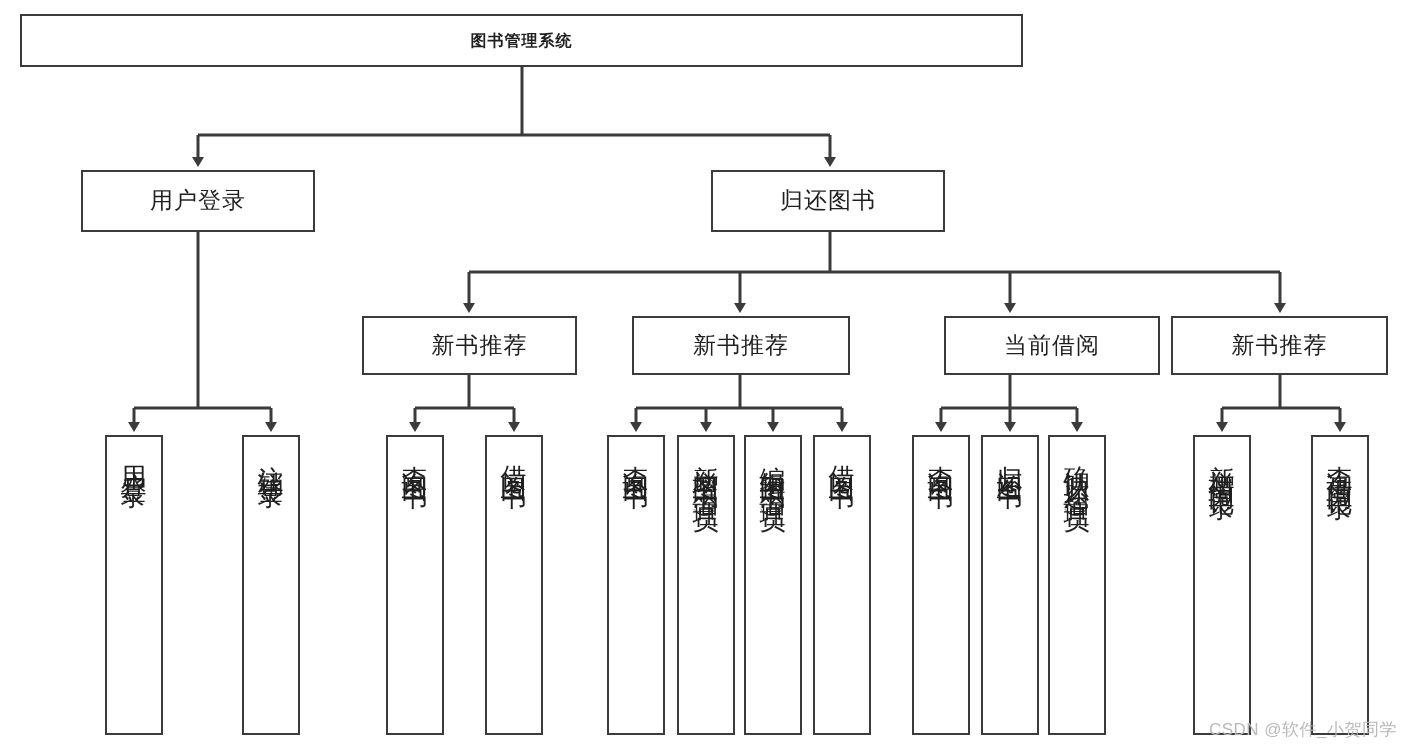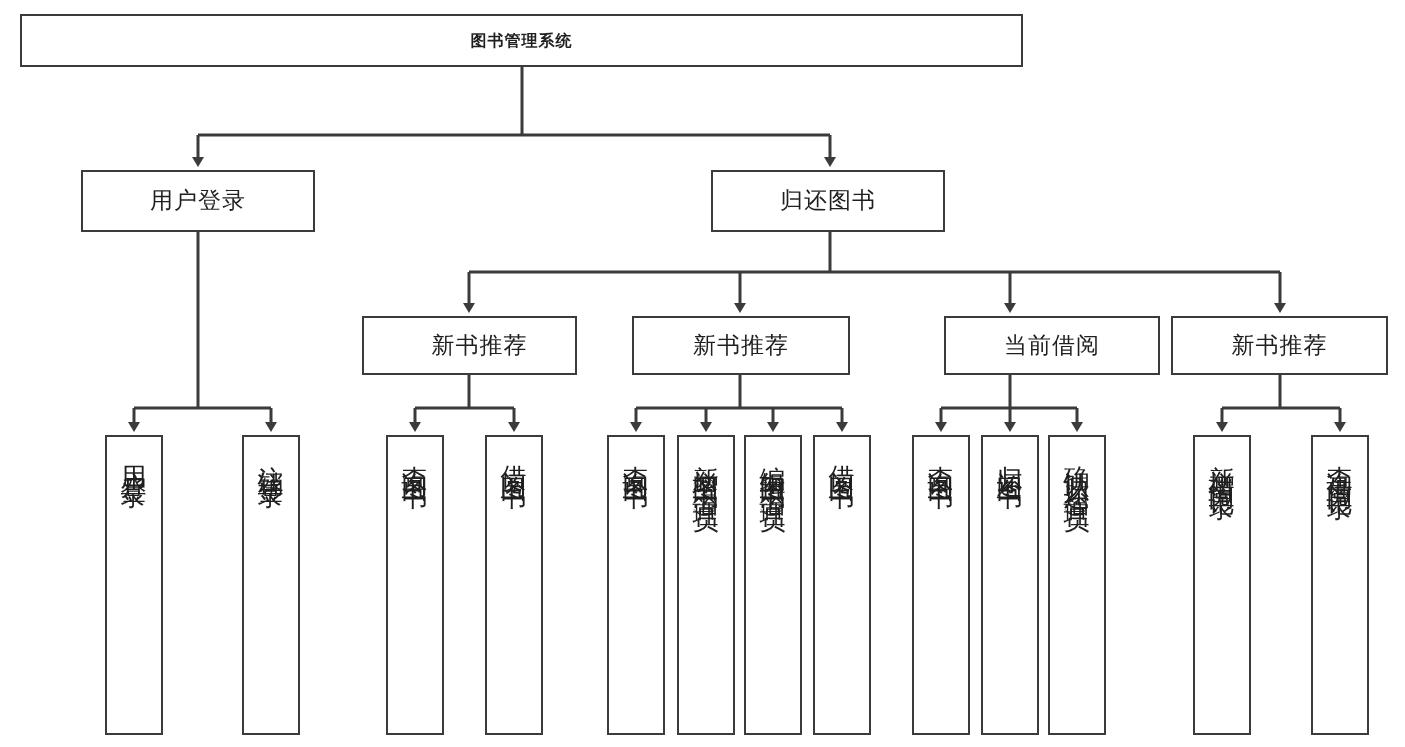--- a/index.html
+++ b/index.html
@@ -194,14 +194,15 @@
     <span class="lbl">确认归还（管理员）</span>
   </div>
 
   <div class="node v" style="left:1193px; top:435px; width:58px; height:300px;">
     <span class="lbl">新增借阅记录</span>
   </div>
   <div class="node v" style="left:1311px; top:435px; width:58px; height:300px;">
     <span class="lbl">查询借阅记录</span>
   </div>
 
+  <div class="watermark">CSDN @软件_小贺同学</div>
 
 </div>
 
 </body></html>

